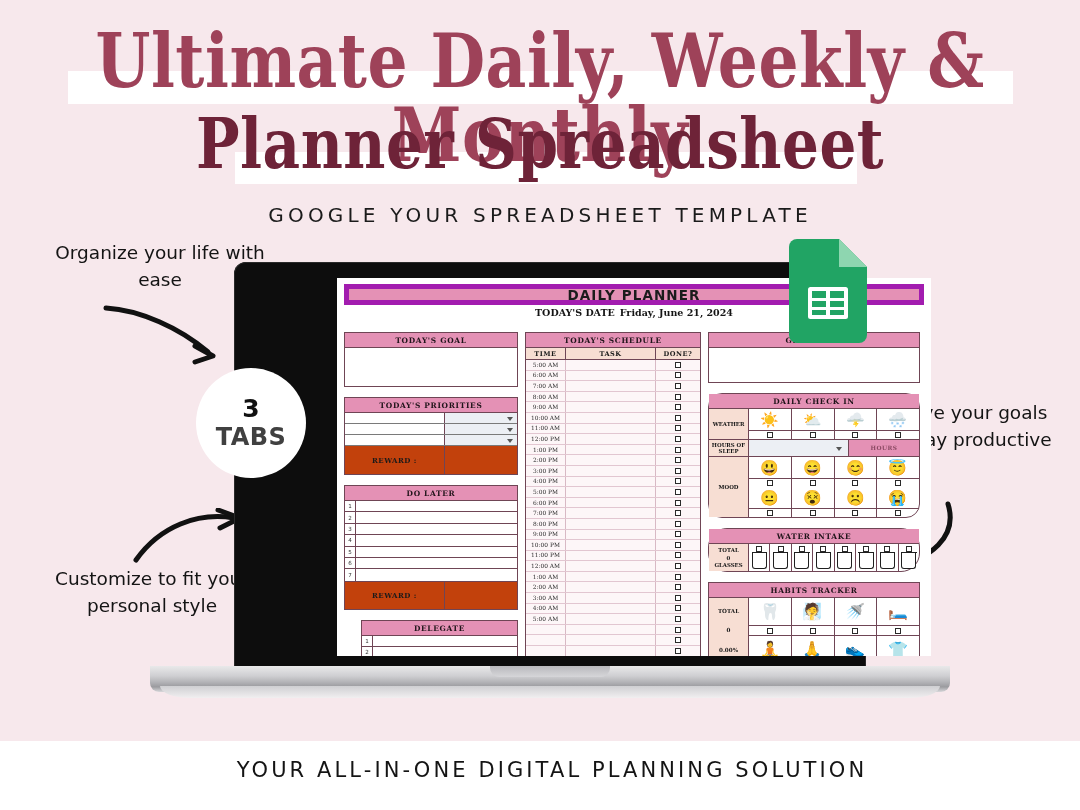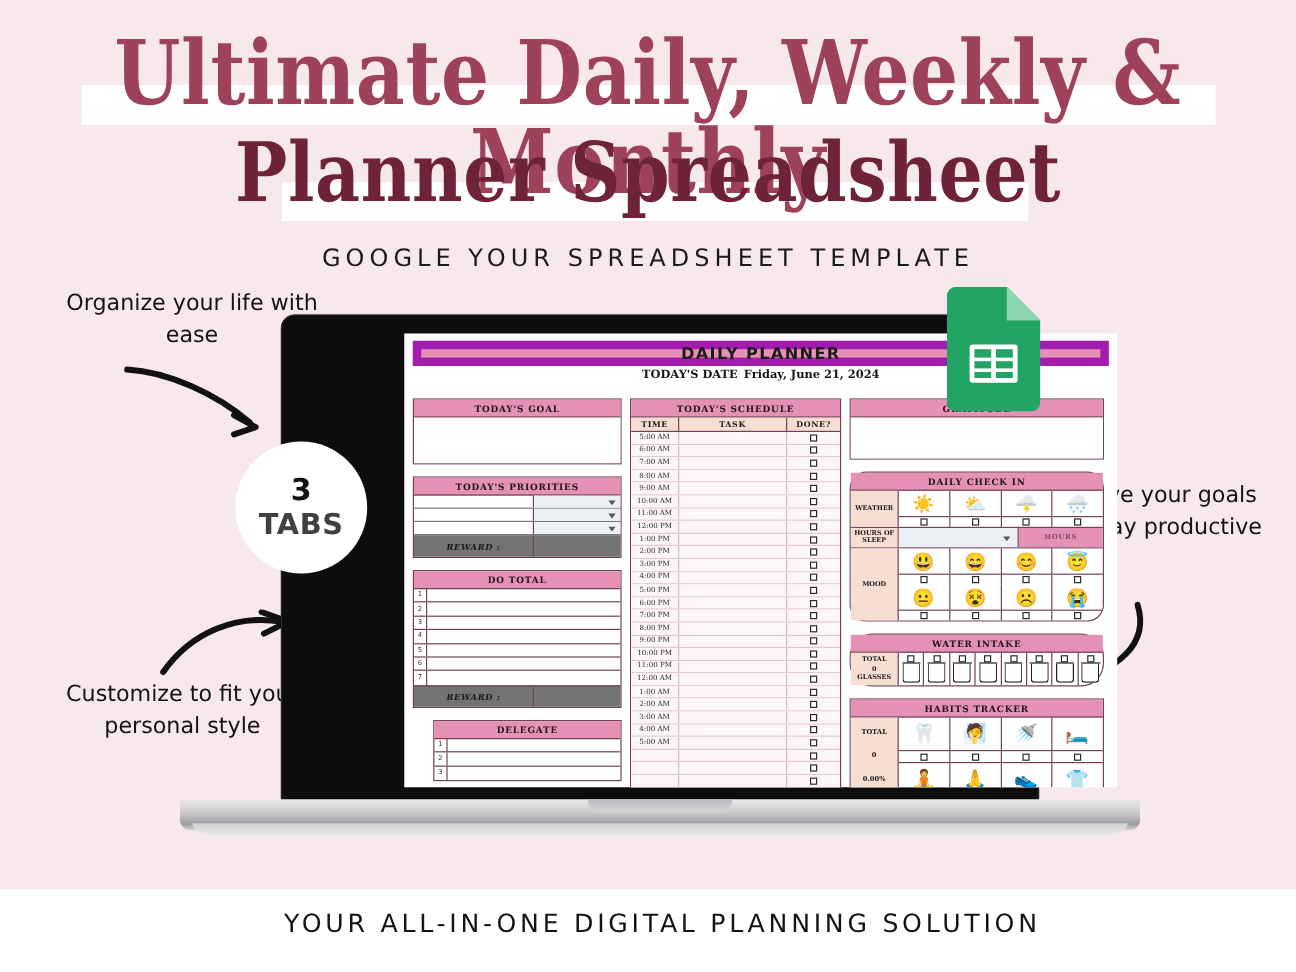--- a/index.html
+++ b/index.html
@@ -101,21 +101,21 @@
 
   
   .sheet {
     position:absolute; inset:0; background:#fff;
     font-family:"DejaVu Serif", serif;
     color:#1a1a1a;
     padding:4px 5px 0 5px;
   }
   .hdr-bar {
     margin:2px 2px 0 2px; height:21px; background:#e491b5;
-    border:7px solid #a21caf;
+    border:5px solid #a21caf;
     display:flex; align-items:center; justify-content:center;
     font-family:"DejaVu Sans", sans-serif;
     font-weight:700; font-size:13.5px; letter-spacing:1.1px; color:#1b1b1b;
   }
   .date-row {
     height:15px; display:flex; align-items:center; justify-content:center;
     font-size:9.5px; font-weight:700; gap:5px; color:#151515;
   }
   .cols { display:flex; gap:7px; padding:12px 2px; }
   .col-l { width:174px; }
@@ -133,21 +133,21 @@
   .prio-row { display:flex; height:11px; border-bottom:1px solid #7a7a7a; }
   .prio-line { flex:1; border-right:1px solid #6f4555; }
   .prio-drop {
     width:72px; background:#eceff4; position:relative;
   }
   .prio-drop:after{
     content:""; position:absolute; right:4px; top:4px;
     border-left:3px solid transparent; border-right:3px solid transparent;
     border-top:4px solid #555;
   }
-  .reward-row { display:flex; height:18px; background:#737373;font-style:italic; }
+  .reward-row { display:flex; height:28px; background:#c2410c; }
   .reward-lbl {
     flex:1; display:flex; align-items:center; justify-content:center;
     font-size:7px; font-weight:700; letter-spacing:0.5px; border-right:1px solid #6f4555;
   }
   .reward-val { width:72px; }
 
   .num-row { display:flex; height:11.4px; border-bottom:1px solid #6f4555; }
   .num-row:last-child { border-bottom:none; }
   .num-cell {
     width:11px; border-right:1px solid #6f4555; font-size:5.6px;
@@ -301,21 +301,21 @@
                     <div class="prio-line"></div>
                     <div class="prio-drop"></div>
                   </div>
                 <div class="reward-row">
                   <div class="reward-lbl">REWARD :</div>
                   <div class="reward-val"></div>
                 </div>
               </div>
 
               <div class="card" style="margin-top:10px;">
-                <div class="card-title">DO TOTAL</div>
+                <div class="card-title">DO LATER</div>
                 <div>
                   <div class="num-row">
                       <div class="num-cell">1</div>
                       <div class="num-fill"></div>
                     </div>
                   <div class="num-row">
                       <div class="num-cell">2</div>
                       <div class="num-fill"></div>
                     </div>
                   <div class="num-row">

